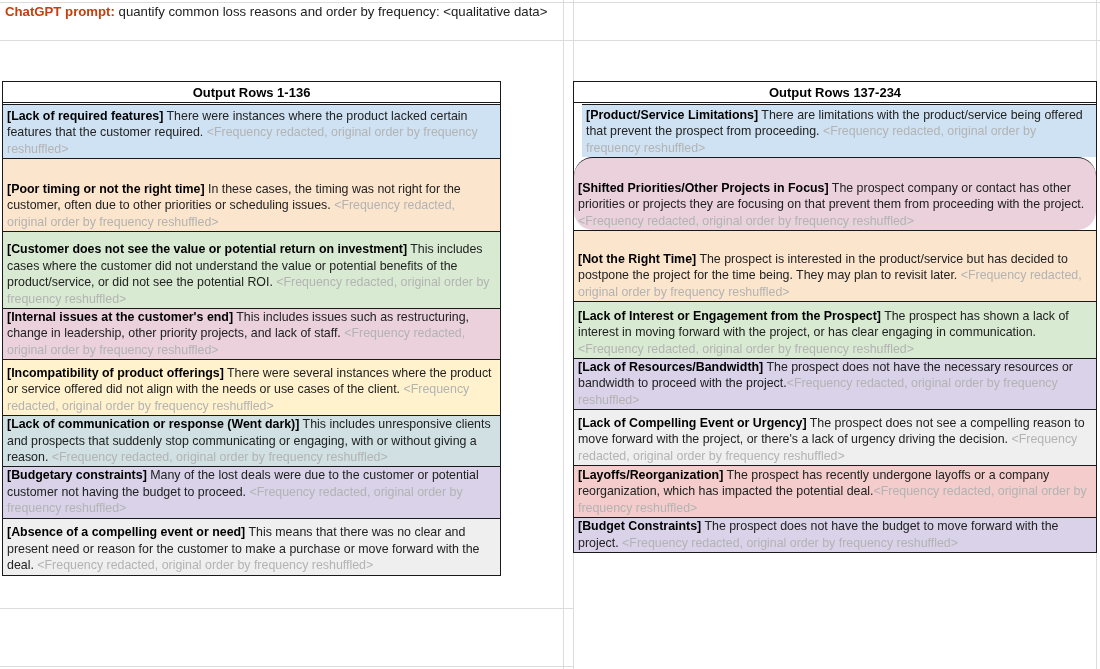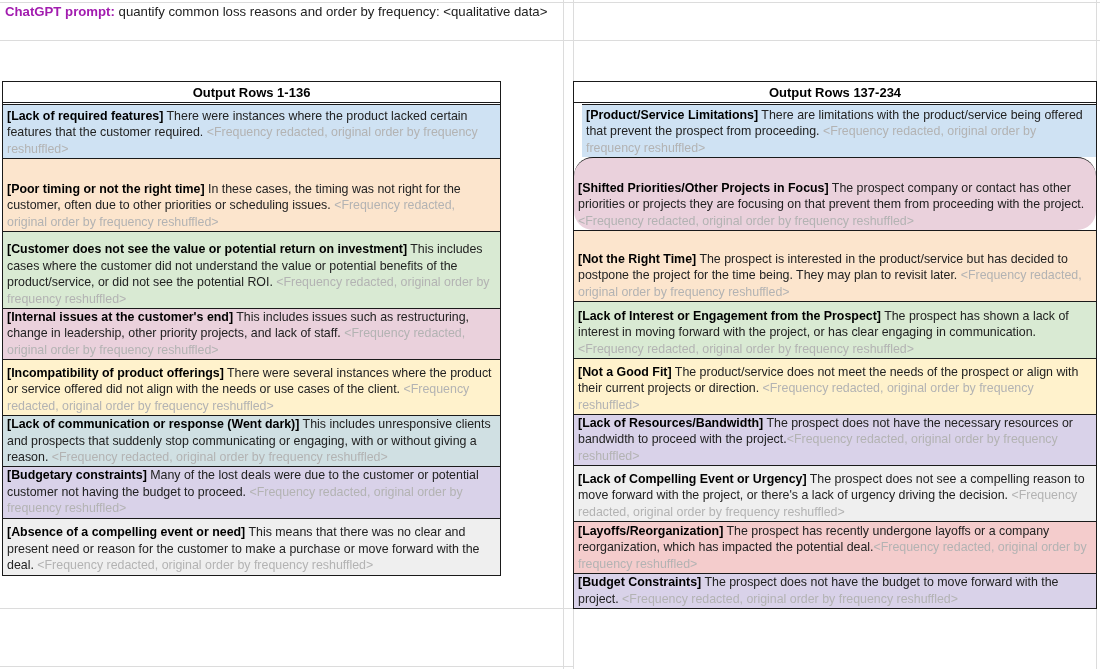--- a/index.html
+++ b/index.html
@@ -46,21 +46,21 @@
 
 <div class="gridline gl-h" style="left:0;top:2px;width:1100px;"></div>
 <div class="gridline gl-h" style="left:0;top:40px;width:1100px;"></div>
 <div class="gridline gl-h" style="left:0;top:608px;width:573px;"></div>
 <div class="gridline gl-h" style="left:0;top:666px;width:573px;"></div>
 <div class="gridline gl-v" style="left:563px;top:0;height:669px;"></div>
 <div class="gridline gl-v" style="left:573px;top:0;height:669px;"></div>
 <div class="gridline gl-v" style="left:1096px;top:0;height:669px;"></div>
 
 <div class="prompt-cell">
-  <span class="prompt-label" style="color: #a21caf;">ChatGPT prompt:</span><span> quantify common loss reasons and order by frequency: &lt;qualitative data&gt;</span>
+  <span class="prompt-label" style="color: #c2410c;">ChatGPT prompt:</span><span> quantify common loss reasons and order by frequency: &lt;qualitative data&gt;</span>
 </div>
 
 <div class="tbl tbl-left">
   <div class="tbl-header">Output Rows 1-136</div>
   <div class="tbl-rows">
       <div class="cell" style="background: rgb(207, 226, 243); min-height: 54px;">
         <div class="txt"><span class="lbl">[Lack of required features]</span><span> There were instances where the product lacked certain features that the customer required. </span><span class="redacted">&lt;Frequency redacted, original order by frequency reshuffled&gt;</span></div>
       </div>
       <div class="cell" style="background: rgb(252, 229, 205); min-height: 73px;">
         <div class="txt"><span class="lbl">[Poor timing or not the right time]</span><span> In these cases, the timing was not right for the customer, often due to other priorities or scheduling issues. </span><span class="redacted">&lt;Frequency redacted, original order by frequency reshuffled&gt;</span></div>
@@ -94,23 +94,20 @@
       </div>
       <div class="cell" style="background: rgb(234, 209, 220); min-height: 73px; border-radius: 19px;">
         <div class="txt"><span class="lbl">[Shifted Priorities/Other Projects in Focus]</span><span> The prospect company or contact has other priorities or projects they are focusing on that prevent them from proceeding with the project. </span><span class="redacted">&lt;Frequency redacted, original order by frequency reshuffled&gt;</span></div>
       </div>
       <div class="cell" style="background: rgb(252, 229, 205); min-height: 71px;">
         <div class="txt"><span class="lbl">[Not the Right Time]</span><span> The prospect is interested in the product/service but has decided to postpone the project for the time being. They may plan to revisit later. </span><span class="redacted">&lt;Frequency redacted, original order by frequency reshuffled&gt;</span></div>
       </div>
       <div class="cell" style="background: rgb(217, 234, 211); min-height: 57px;">
         <div class="txt"><span class="lbl">[Lack of Interest or Engagement from the Prospect]</span><span> The prospect has shown a lack of interest in moving forward with the project, or has clear engaging in communication. </span><span class="redacted">&lt;Frequency redacted, original order by frequency reshuffled&gt;</span></div>
       </div>
-      <div class="cell" style="background: rgb(255, 242, 204); min-height: 56px;">
-        <div class="txt"><span class="lbl">[Not a Good Fit]</span><span> The product/service does not meet the needs of the prospect or align with their current projects or direction. </span><span class="redacted">&lt;Frequency redacted, original order by frequency reshuffled&gt;</span></div>
-      </div>
       <div class="cell" style="background: rgb(217, 210, 233); min-height: 51px;">
         <div class="txt"><span class="lbl">[Lack of Resources/Bandwidth]</span><span> The prospect does not have the necessary resources or bandwidth to proceed with the project.</span><span class="redacted">&lt;Frequency redacted, original order by frequency reshuffled&gt;</span></div>
       </div>
       <div class="cell" style="background: rgb(239, 239, 239); min-height: 56px;">
         <div class="txt"><span class="lbl">[Lack of Compelling Event or Urgency]</span><span> The prospect does not see a compelling reason to move forward with the project, or there's a lack of urgency driving the decision. </span><span class="redacted">&lt;Frequency redacted, original order by frequency reshuffled&gt;</span></div>
       </div>
       <div class="cell" style="background: rgb(244, 204, 204); min-height: 52px;">
         <div class="txt"><span class="lbl">[Layoffs/Reorganization]</span><span> The prospect has recently undergone layoffs or a company reorganization, which has impacted the potential deal.</span><span class="redacted">&lt;Frequency redacted, original order by frequency reshuffled&gt;</span></div>
       </div>
       <div class="cell" style="background: rgb(217, 210, 233); min-height: 35px;">

